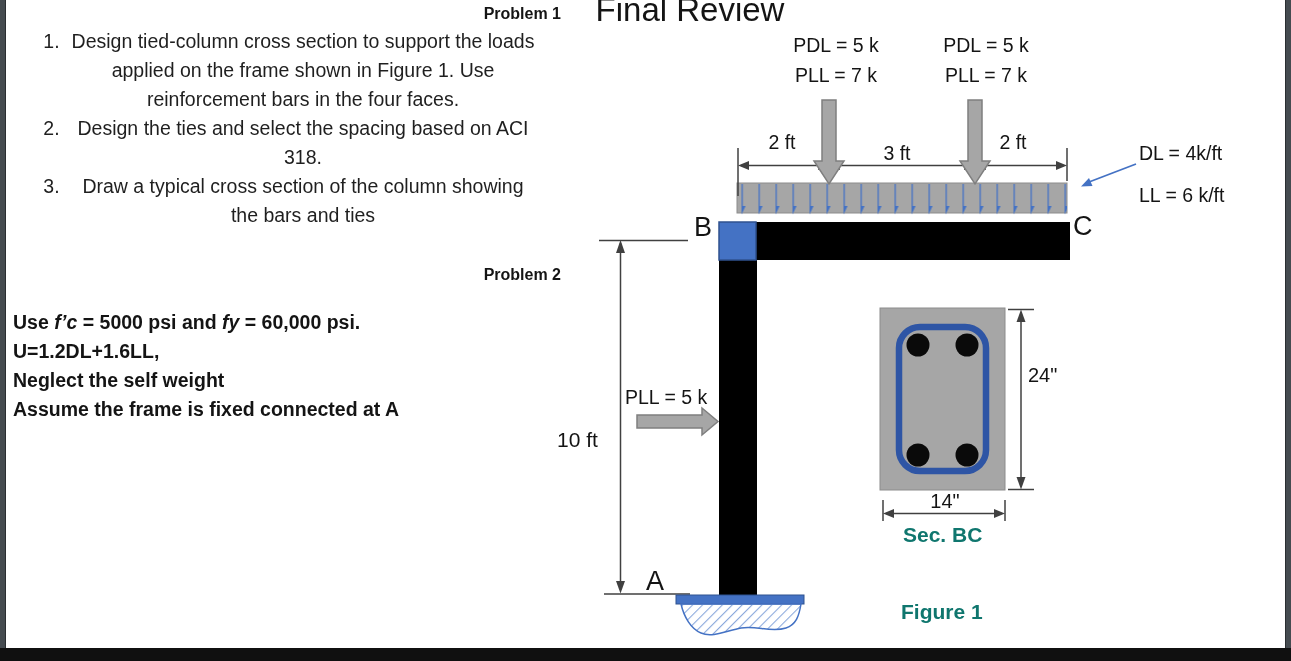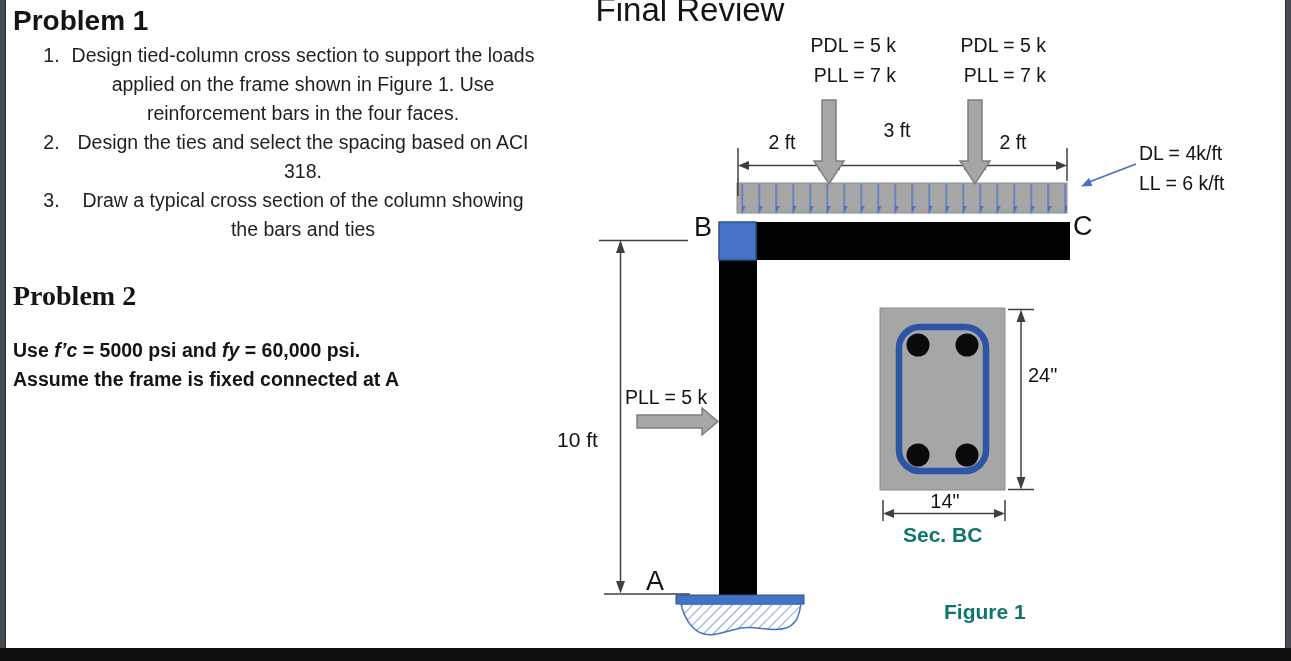--- a/index.html
+++ b/index.html
@@ -11,35 +11,35 @@
   .edge-left  { position:absolute; left:0; top:0; width:6px; height:661px; background:#454b50; border-right:1px solid #2a2e31; }
   .edge-right { position:absolute; left:1285px; top:0; width:6px; height:661px; background:#454b50; border-left:1px solid #2a2e31; }
   .edge-bottom{ position:absolute; left:0; top:648px; width:1291px; height:13px; background:#101010; }
 
   .page-title {
     position:absolute; left:540px; top:-9px; width:300px; text-align:center;
     font-size:33px; font-weight:500; color:#141414; letter-spacing:0;
   }
 
   .left-col { position:absolute; left:13px; top:5px; width:548px; }
-  .prob-heading { font-size:28px; font-weight:bold; color:#141414; }
+  .prob-heading { font-size:16px; font-weight:bold; color:#141414;text-align:right; }
   ol.prob-list { margin:4px 0 0 0; padding-left:52px; font-size:19.5px; line-height:29px; color:#1f1f1f; }
   ol.prob-list li { padding-left:6px;text-align:center; }
   .p1-list { width:522px; }
   .p2-list { width:455px; }
-  .prob2-heading { margin-top:36px;font-family:Liberation Serif, serif; }
+  .prob2-heading { margin-top:36px; }
   .p2-list { margin-top:27px !important; }
   .notes { margin-top:24px; font-size:19.5px; line-height:29px; font-weight:bold; color:#141414; }
   .notes .it { font-style:italic; }
 
   .fig-label { position:absolute; font-size:19.5px; color:#141414; white-space:nowrap; }
   .fig-label.center { text-align:center; }
   .node-label { position:absolute; font-size:27px; color:#141414; white-space:nowrap; }
   .bold-label { position:absolute; font-size:21px; font-weight:bold; color:#0f766e; white-space:nowrap; }
-  .loads { position:absolute; width:120px; text-align:right; font-size:19.5px; line-height:30px; color:#141414; }
+  .loads { position:absolute; width:120px; text-align:center; font-size:19.5px; line-height:30px; color:#141414; }
 
   svg.fig { position:absolute; left:0; top:0; width:1291px; height:661px; }
 </style>
 </head>
 <body>
 
 <div class="slide">
 
   <svg class="fig" viewBox="0 0 1291 661">
     <defs>
@@ -133,49 +133,51 @@
     <ol class="prob-list p1-list">
       <li>Design tied-column cross section to support the loads applied on the frame shown in Figure 1. Use reinforcement bars in the four faces.</li>
       <li>Design the ties and select the spacing based on ACI 318.</li>
       <li>Draw a typical cross section of the column showing the bars and ties</li>
     </ol>
 
     <div class="prob-heading prob2-heading">Problem 2</div>
 
     <div class="notes">
       <div><span>Use </span><span class="it">f’c</span><span> = 5000 psi and </span><span class="it">fy</span><span> = 60,000 psi.</span></div>
+      <div>U=1.2DL+1.6LL,</div>
+      <div>Neglect the self weight</div>
       <div>Assume the frame is fixed connected at A</div>
     </div>
   </div>
 
   <div class="loads" style="left:776px; top:30px;">
     <div>PDL = 5 k</div>
     <div>PLL = 7 k</div>
   </div>
   <div class="loads" style="left:926px; top:30px;">
     <div>PDL = 5 k</div>
     <div>PLL = 7 k</div>
   </div>
 
   <div class="fig-label center" style="left:752px; top:131px; width:60px;">2 ft</div>
-  <div class="fig-label center" style="left:867px; top:119px; width:60px;">3 ft</div>
+  <div class="fig-label center" style="left:867px; top:142px; width:60px;">3 ft</div>
   <div class="fig-label center" style="left:983px; top:131px; width:60px;">2 ft</div>
 
   <div class="fig-label" style="left:1139px; top:142px;">DL = 4k/ft</div>
-  <div class="fig-label" style="left:1139px; top:172px;">LL = 6 k/ft</div>
+  <div class="fig-label" style="left:1139px; top:184px;">LL = 6 k/ft</div>
 
   <div class="node-label" style="left:694px; top:212px;">B</div>
   <div class="node-label" style="left:1073px; top:211px;">C</div>
   <div class="node-label" style="left:646px; top:566px;">A</div>
 
   <div class="fig-label" style="left:557px; top:428px; font-size:21px;">10 ft</div>
   <div class="fig-label" style="left:625px; top:386px;">PLL = 5 k</div>
 
   <div class="fig-label" style="left:1028px; top:364px; font-size:20px;">24"</div>
   <div class="fig-label center" style="left:915px; top:490px; width:60px; font-size:20px;">14"</div>
 
   <div class="bold-label" style="left:903px; top:523px;">Sec. BC</div>
-  <div class="bold-label" style="left:944px; top:600px;">Figure 1</div>
+  <div class="bold-label" style="left:901px; top:600px;">Figure 1</div>
 
   <div class="edge-left"></div>
   <div class="edge-right"></div>
   <div class="edge-bottom"></div>
 </div>
 
 </body></html>

